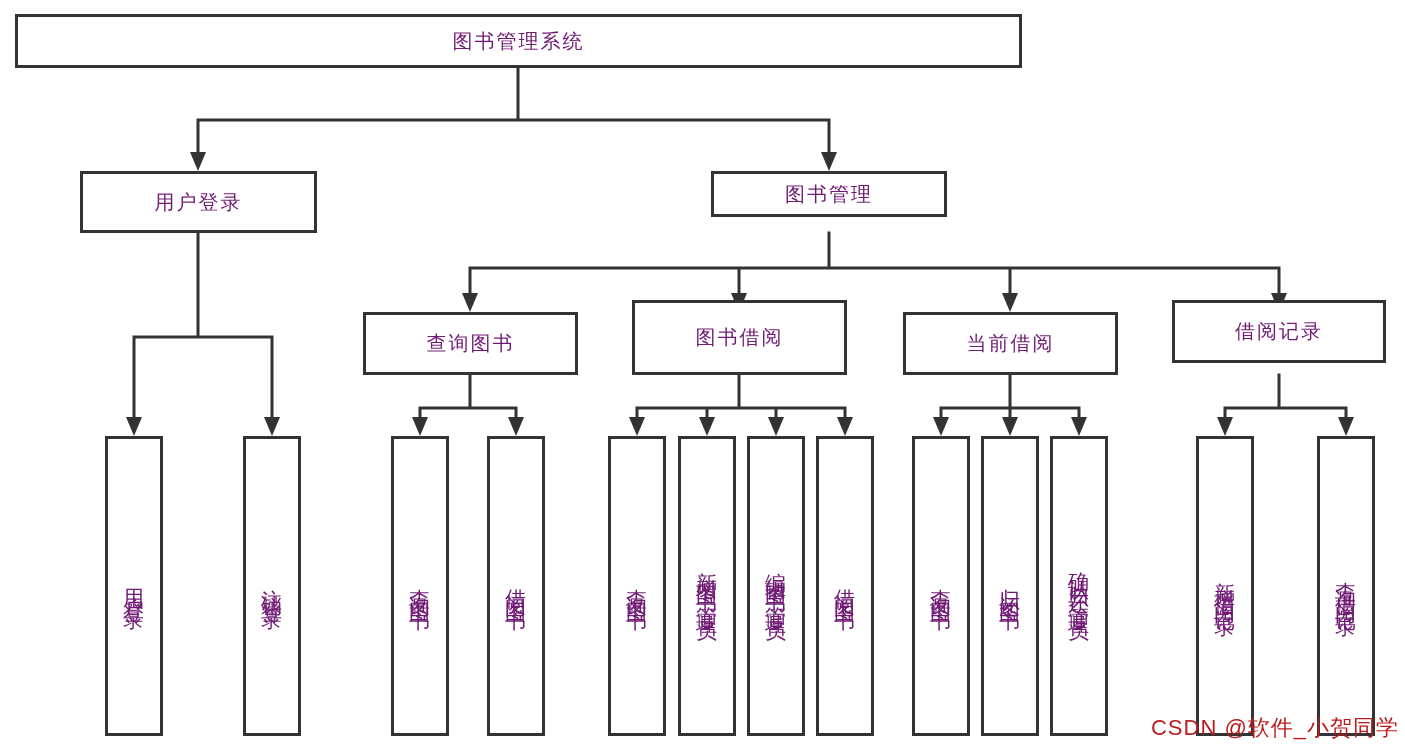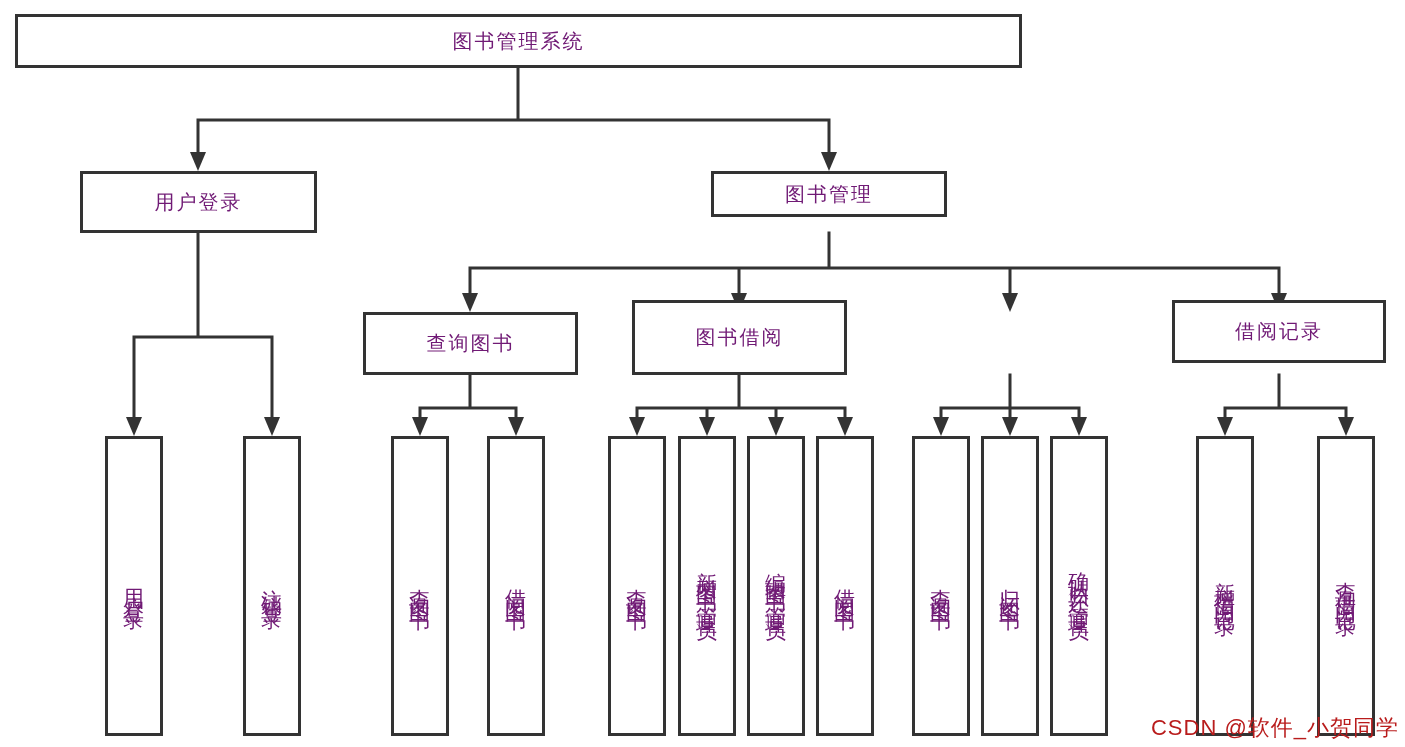--- a/index.html
+++ b/index.html
@@ -103,20 +103,23 @@
   <div class="box h n-mgmt">
     <span>图书管理</span>
   </div>
 
   <div class="box h n-newbook">
     <span>查询图书</span>
   </div>
   <div class="box h n-borrow">
     <span>图书借阅</span>
   </div>
+  <div class="box h n-current">
+    <span>当前借阅</span>
+  </div>
   <div class="box h n-records">
     <span>借阅记录</span>
   </div>
 
   <div class="box v leaf l-1">
     <span class="vtext">用户登录</span>
   </div>
   <div class="box v leaf l-2">
     <span class="vtext">注销登录</span>
   </div>

